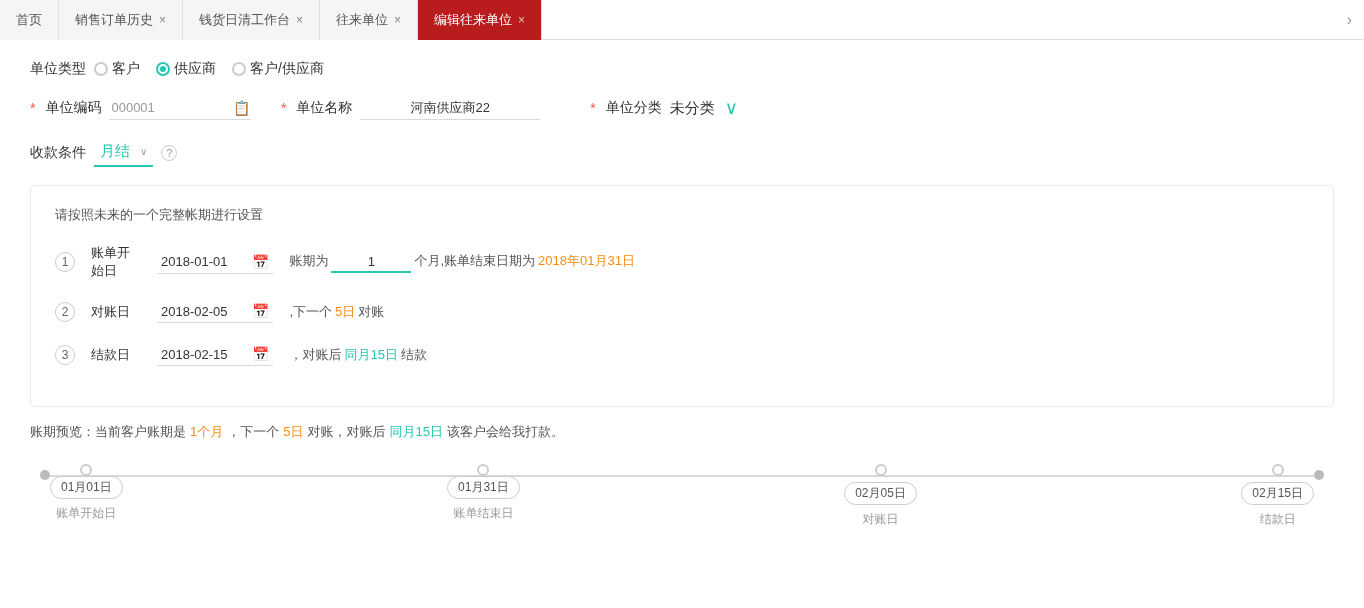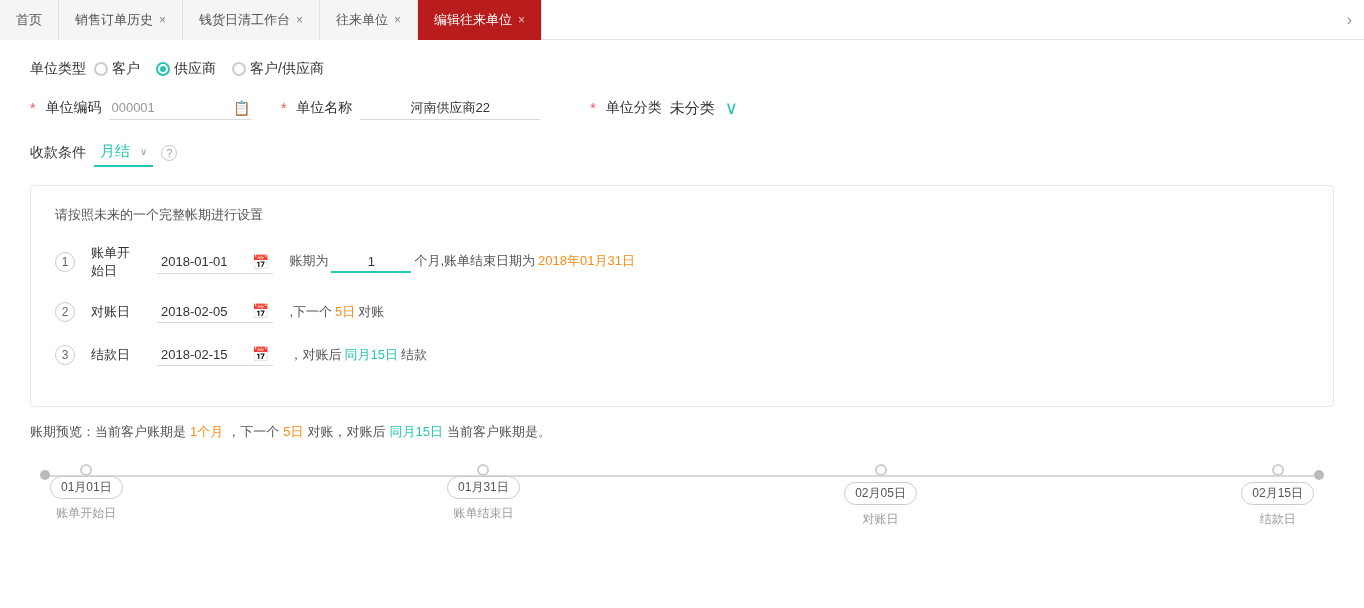--- a/index.html
+++ b/index.html
@@ -410,21 +410,21 @@
 
   </div>
 
   <div class="preview-text">
     <span>账期预览：当前客户账期是</span>
     <span class="highlight-orange">1个月</span>
     <span>，下一个</span>
     <span class="highlight-orange">5日</span>
     <span>对账，对账后</span>
     <span class="highlight-teal">同月15日</span>
-    <span>当前客户账期是。</span>
+    <span>该客户会给我打款。</span>
   </div>
 
   <div style="padding: 0 10px; position: relative;">
     <div style="display: flex; align-items: flex-start; width: 100%;">
 
       <div style="display:flex;align-items:center;flex-shrink:0;padding-top:9px;">
         <div style="width:10px;height:10px;border-radius:50%;background:#bbb;"></div>
       </div>
 
       <div style="flex:1;display:flex;align-items:flex-start;position:relative;">

